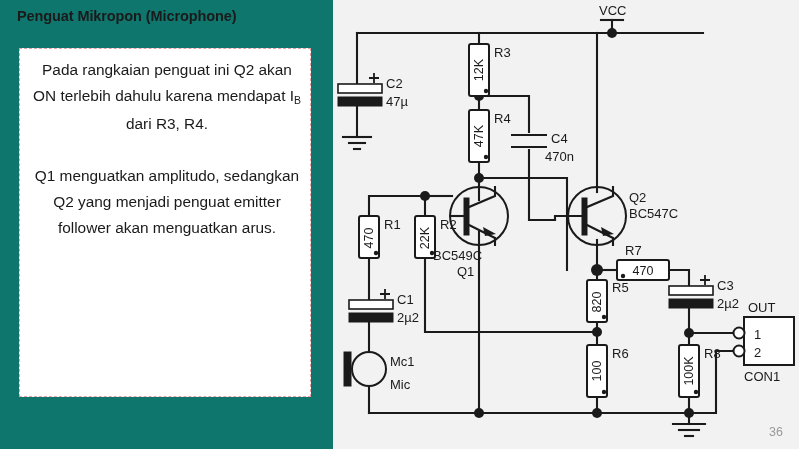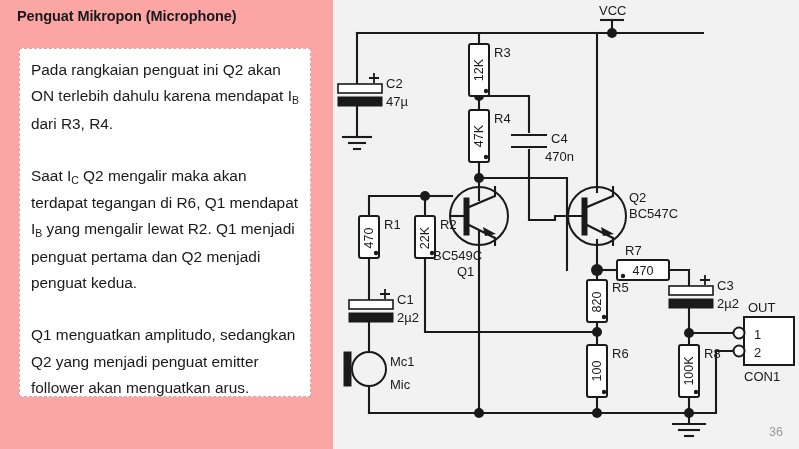--- a/index.html
+++ b/index.html
@@ -13,21 +13,21 @@
     position: relative;
     overflow: hidden;
     font-family: "Liberation Sans", sans-serif;
   }
 
   #slide {
     position: absolute;
     left: 0; top: 0;
     width: 799px;
     height: 449px;
-    background: #fca5a5;
+    background: #0f766e;
   }
 
   
   #title {
     position: absolute;
     left: 17px;
     top: 8px;
     width: 310px;
     font-size: 14.5px;
     font-weight: bold;
@@ -47,20 +47,21 @@
   }
 
   #note-text {
     position: absolute;
     left: 31px;
     top: 57px;
     width: 272px;
     font-size: 15.4px;
     line-height: 26.3px;
     color: #1a1a1a;
+    text-align: center;
   }
   #note-text p {
     margin: 0 0 26px 0;
   }
   #note-text p:last-child { margin-bottom: 1px; }
   sub {
     font-size: 10.5px;
     vertical-align: baseline;
     position: relative;
     top: 3px;
@@ -127,21 +128,20 @@
 <body>
 
 <div id="slide">
 
   <div id="title">Penguat Mikropon (Microphone)</div>
 
   <div id="note-box"></div>
 
   <div id="note-text">
     <p><span>Pada rangkaian penguat ini Q2 akan ON terlebih dahulu karena mendapat I</span><sub>B</sub><span> dari R3, R4.</span></p>
-    <p><span>Saat I</span><sub>C</sub><span> Q2 mengalir maka akan terdapat tegangan di R6, Q1 mendapat I</span><sub>B</sub><span> yang mengalir lewat R2. Q1 menjadi penguat pertama dan Q2 menjadi penguat kedua.</span></p>
     <p>Q1 menguatkan amplitudo, sedangkan Q2 yang menjadi penguat emitter follower akan menguatkan arus.</p>
   </div>
 
   <div id="circuit-panel">
 
     <svg id="circuit-svg" width="466" height="449" viewBox="0 0 466 449">
 
       <path class="wire" d="M24,33 L370,33"></path>
 
       <path class="wire" d="M279,33 L279,20"></path>

